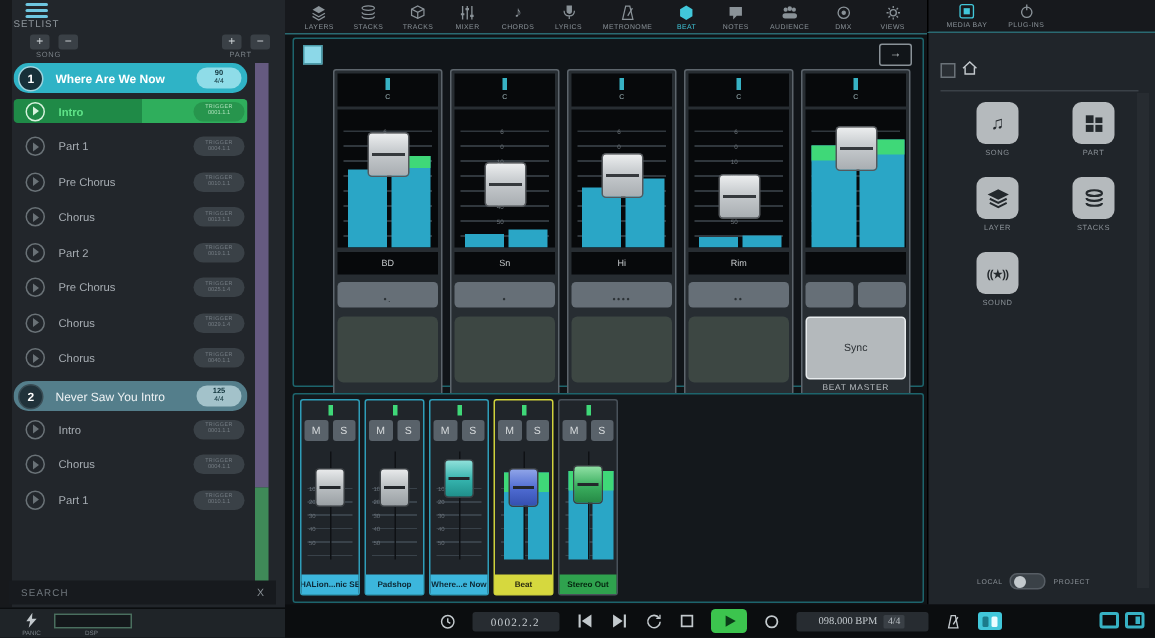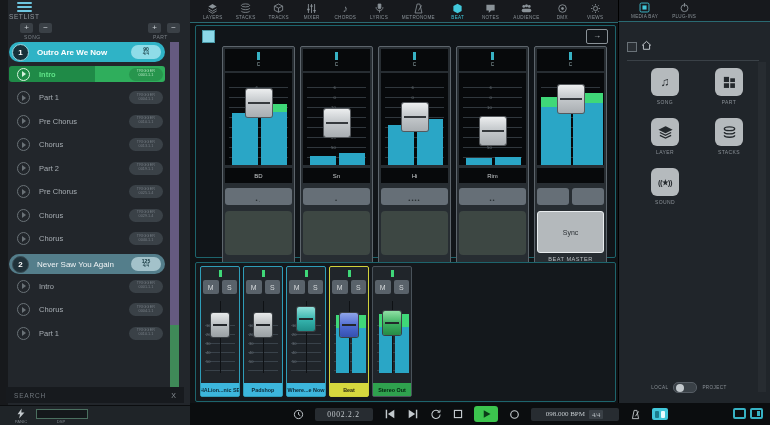--- a/index.html
+++ b/index.html
@@ -186,21 +186,21 @@
     </div>
   <div class="abs" style="left:167px;top:23px;">
       <div class="mini-btn">−</div>
     </div>
   <div class="abs group-label" style="left:153px;top:34px;">PART</div>
 
   <div id="setlist" class="abs">
 
     <div class="song-pill" style="background: rgb(47, 179, 198);">
       <div class="song-num">1</div>
-      <div class="song-label">Outro Are We Now</div>
+      <div class="song-label">Where Are We Now</div>
       <div class="song-badge" style="background: rgb(143, 220, 232);">
         <span class="bt">90</span>
           <span class="bb">4/4</span>
       </div>
     </div>
 
     <div class="part-row active" style="background:linear-gradient(90deg,#1f8a47 0%,#1f8a47 55%,#2fae5c 55%,#2fae5c 100%);">
       <div class="play-ic"></div>
       <div class="part-label">Intro</div>
       <div class="part-badge">
@@ -261,21 +261,21 @@
       <div class="play-ic"></div>
       <div class="part-label">Chorus</div>
       <div class="part-badge">
           <span class="bt">TRIGGER</span>
           <span class="bb">0040.1.1</span>
         </div>
     </div>
 
     <div class="song-pill" style="background: rgb(84, 126, 139);">
       <div class="song-num" style="border-color:#3a4d55;background:#20323a;">2</div>
-      <div class="song-label" style="font-weight:normal;color:#eef2f4;">Never Saw You Again</div>
+      <div class="song-label" style="font-weight:normal;color:#eef2f4;">Never Saw You Intro</div>
       <div class="song-badge" style="background: rgb(163, 194, 202);">
         <span class="bt">125</span>
           <span class="bb">4/4</span>
       </div>
     </div>
 
     <div class="part-row">
       <div class="play-ic"></div>
       <div class="part-label">Intro</div>
       <div class="part-badge">

